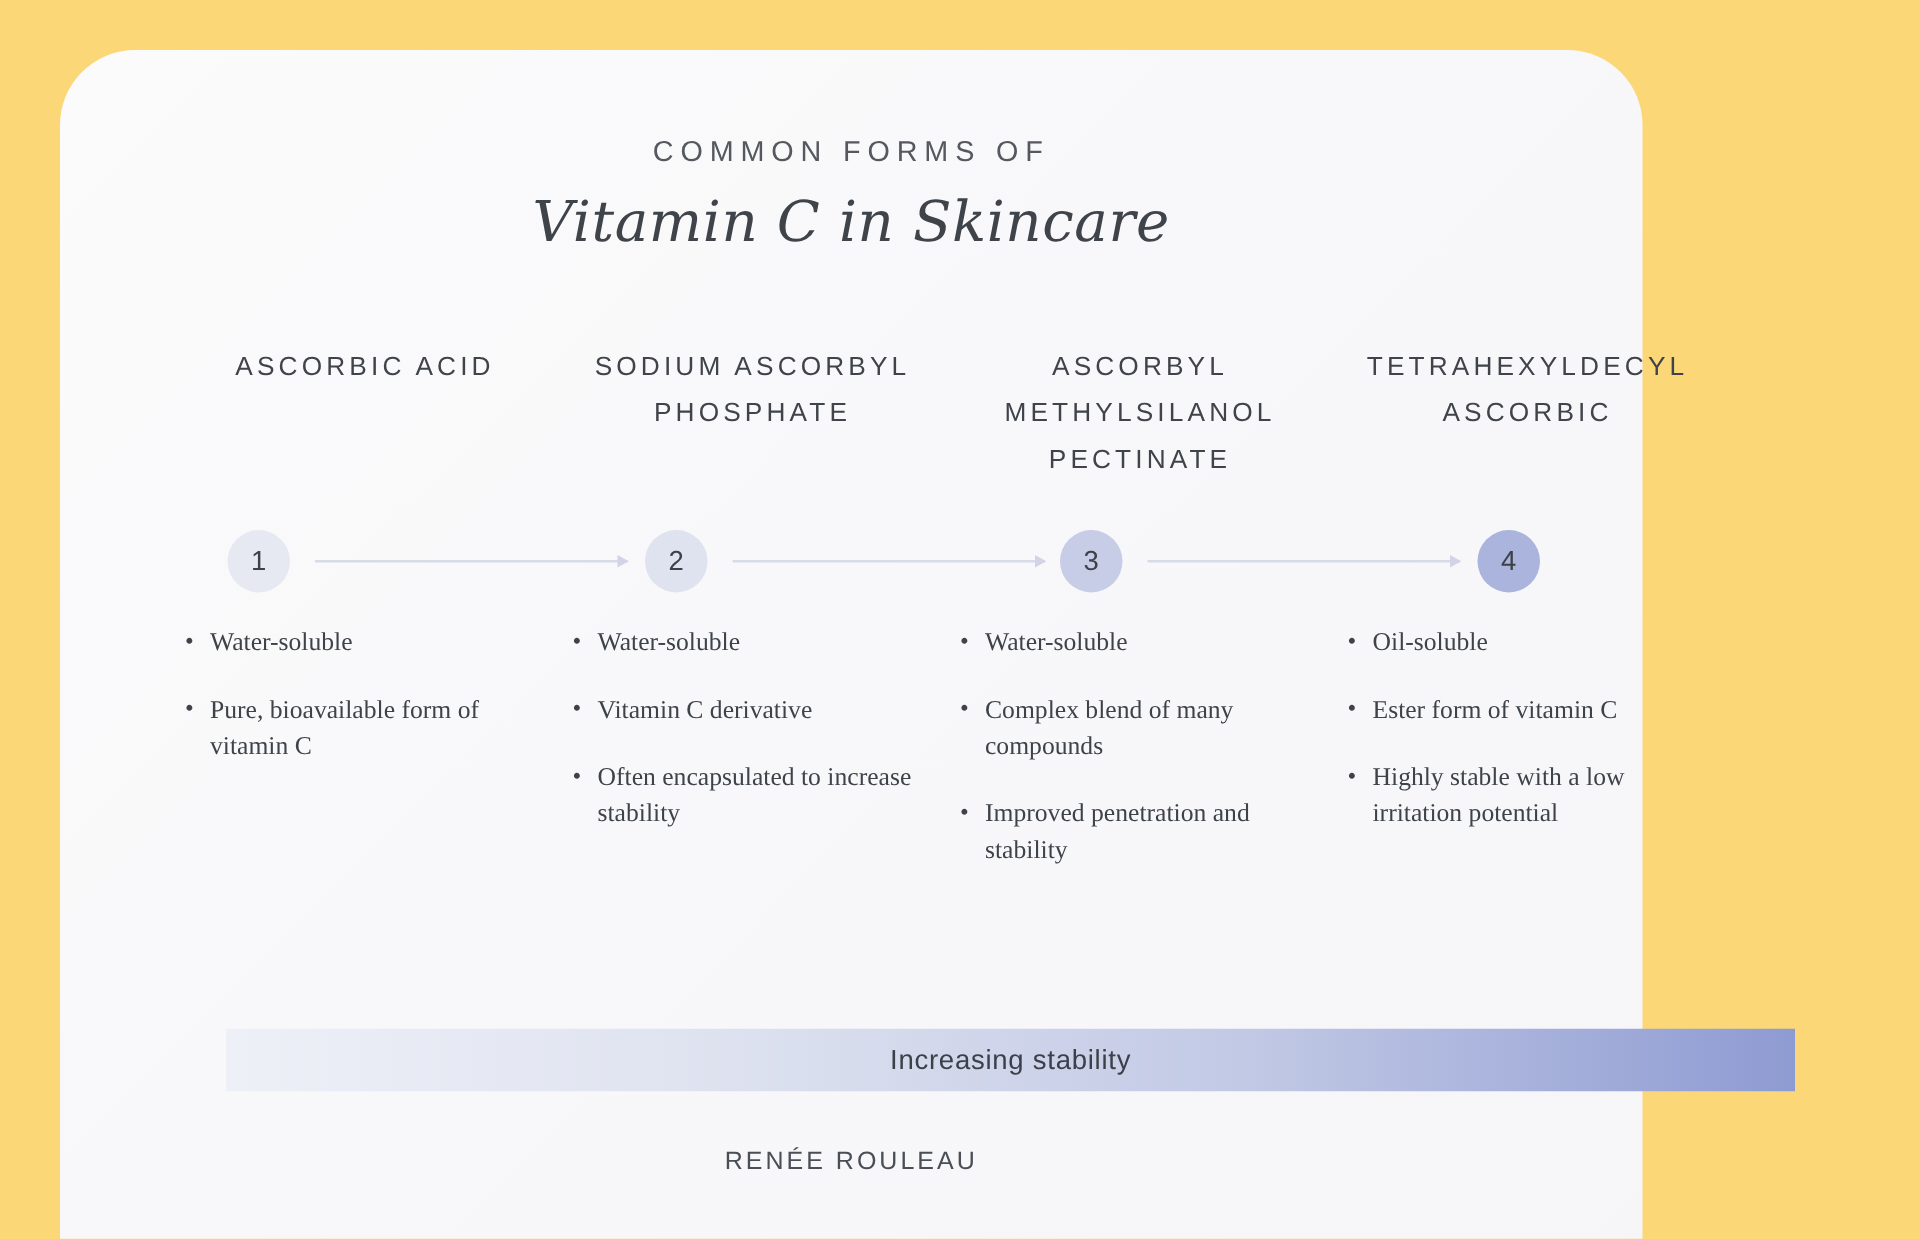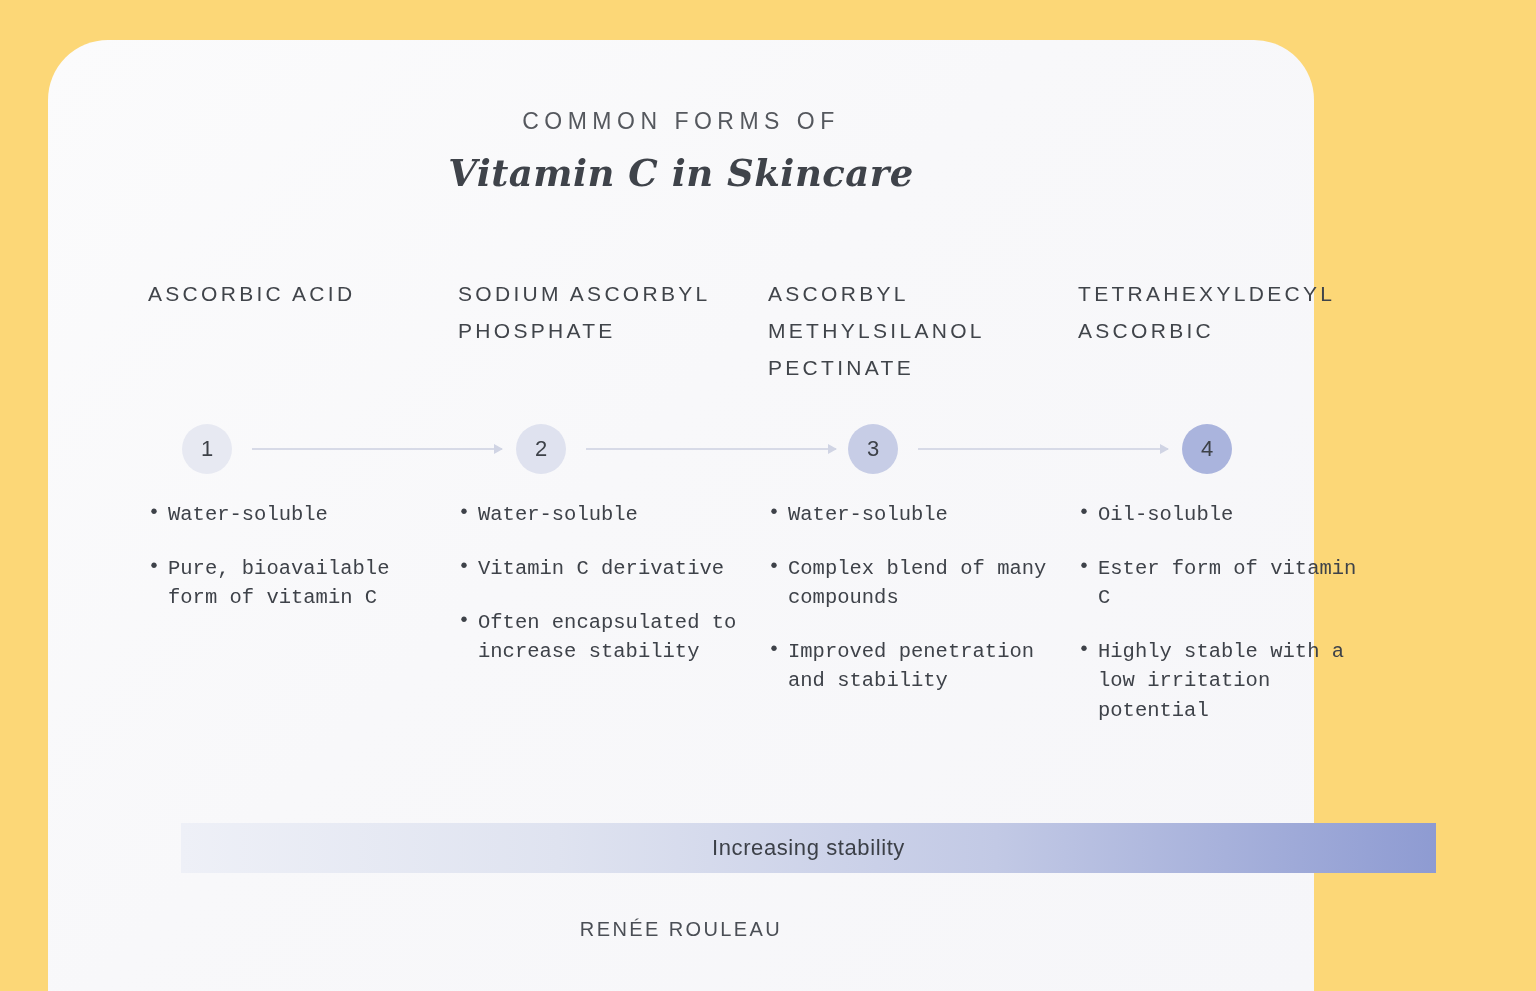--- a/index.html
+++ b/index.html
@@ -31,44 +31,44 @@
     letter-spacing: 5.5px;
     color: #55585e;
     font-family: "Liberation Sans", sans-serif;
     font-weight: 400;
   }
   .title {
     text-align: center;
     margin-top: 16px;
     font-family: "DejaVu Serif", serif;
     font-style: italic;
-    font-size: 37px;
+    font-size: 45px;
     color: #3f434a;
     letter-spacing: 0.5px;
-    font-weight: bold;
   }
   .columns {
     position: absolute;
     left: 100px;
     top: 236px;
     width: 1288px;
     display: flex;
     justify-content: flex-start;
   }
   .col {
     width: 310px;
     box-sizing: border-box;
     padding-right: 22px;
   }
   .col-heading {
     font-size: 21px;
     letter-spacing: 3.3px;
     color: #40444a;
     line-height: 1.75;
     min-height: 110px;
+    text-align: center;
   }
   .step-row {
     position: absolute;
     left: 100px;
     top: 384px;
     width: 1288px;
     height: 60px;
   }
   .circle {
     position: absolute;
@@ -121,21 +121,21 @@
     padding: 0;
     list-style: none;
   }
   .bcol li {
     position: relative;
     padding-left: 20px;
     margin-bottom: 25px;
     font-size: 20.5px;
     line-height: 1.42;
     color: #3e4249;
-    font-family: Liberation Mono, monospace;
+    font-family: Liberation Serif, serif;
   }
   .bcol li:before {
     content: "\2022";
     position: absolute;
     left: 0;
     top: -1px;
     color: #3e4249;
     font-size: 20px;
   }
   .gradient-bar {

